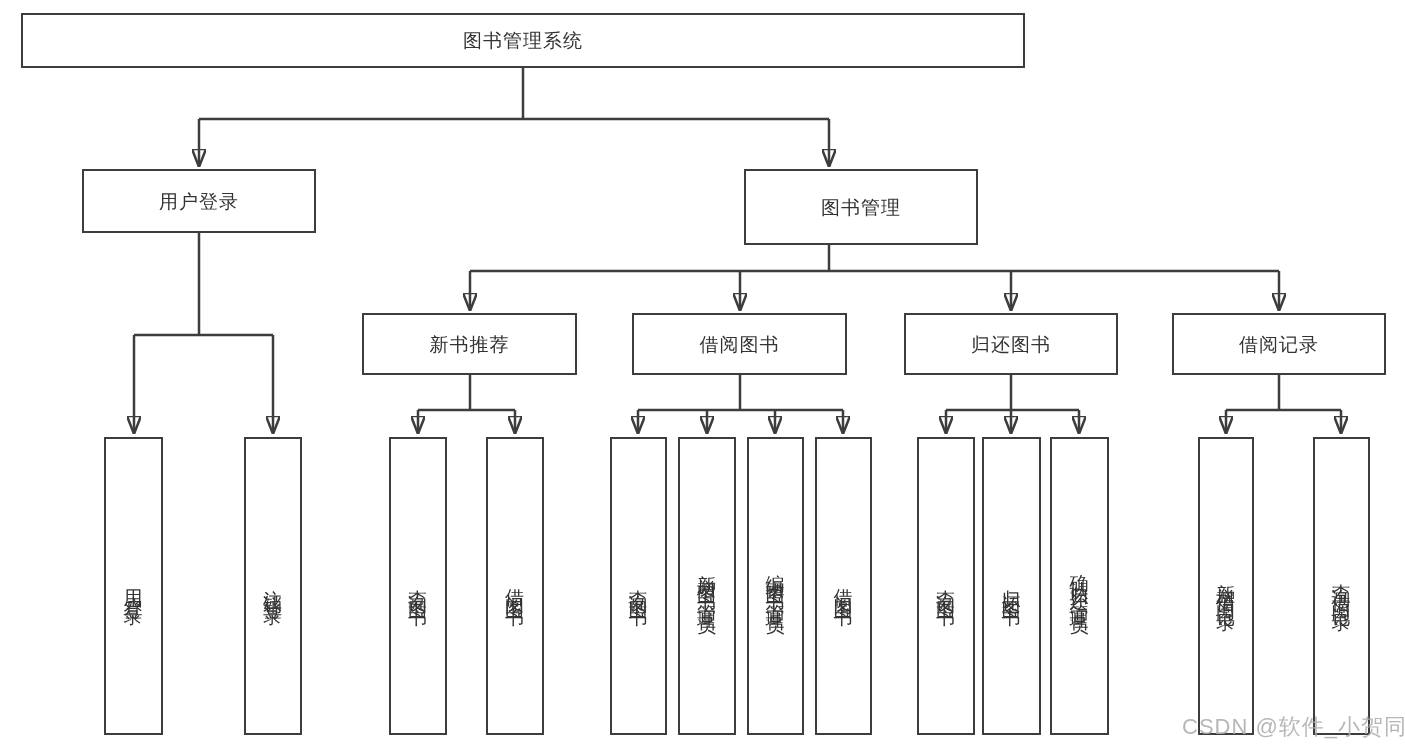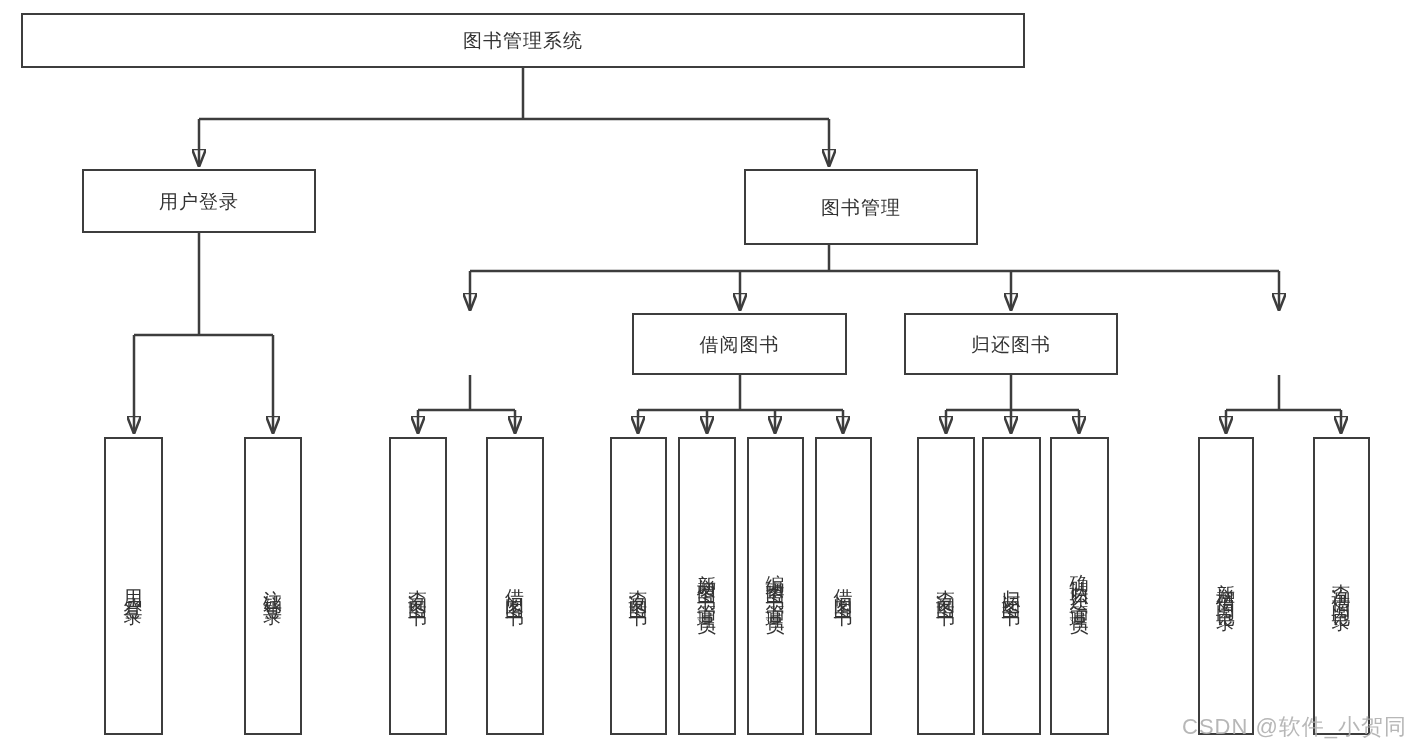--- a/index.html
+++ b/index.html
@@ -108,25 +108,31 @@
     <span>图书管理系统</span>
   </div>
 
   <div class="box h" style="left:82px; top:169px; width:234px; height:64px;">
     <span>用户登录</span>
   </div>
   <div class="box h" style="left:712px; top:169px; width:234px; height:76px;margin-left:32px;">
     <span>图书管理</span>
   </div>
 
+  <div class="box h" style="left:362px; top:313px; width:215px; height:62px;">
+    <span>新书推荐</span>
+  </div>
   <div class="box h" style="left:632px; top:313px; width:215px; height:62px;">
     <span>借阅图书</span>
   </div>
   <div class="box h" style="left:904px; top:313px; width:214px; height:62px;">
     <span>归还图书</span>
+  </div>
+  <div class="box h" style="left:1172px; top:313px; width:214px; height:62px;">
+    <span>借阅记录</span>
   </div>
 
   <div class="box v" style="left:104px; top:437px; width:59px; height:298px;">
     <span>用户登录</span>
   </div>
   <div class="box v" style="left:244px; top:437px; width:58px; height:298px;">
     <span>注销登录</span>
   </div>
 
   <div class="box v" style="left:389px; top:437px; width:58px; height:298px;">

